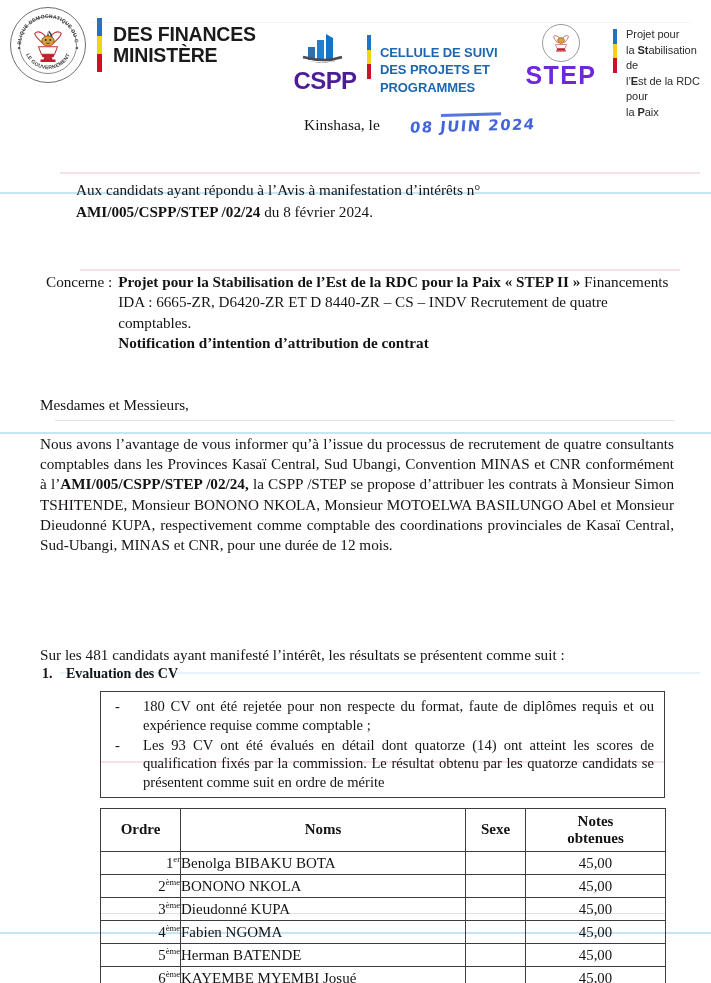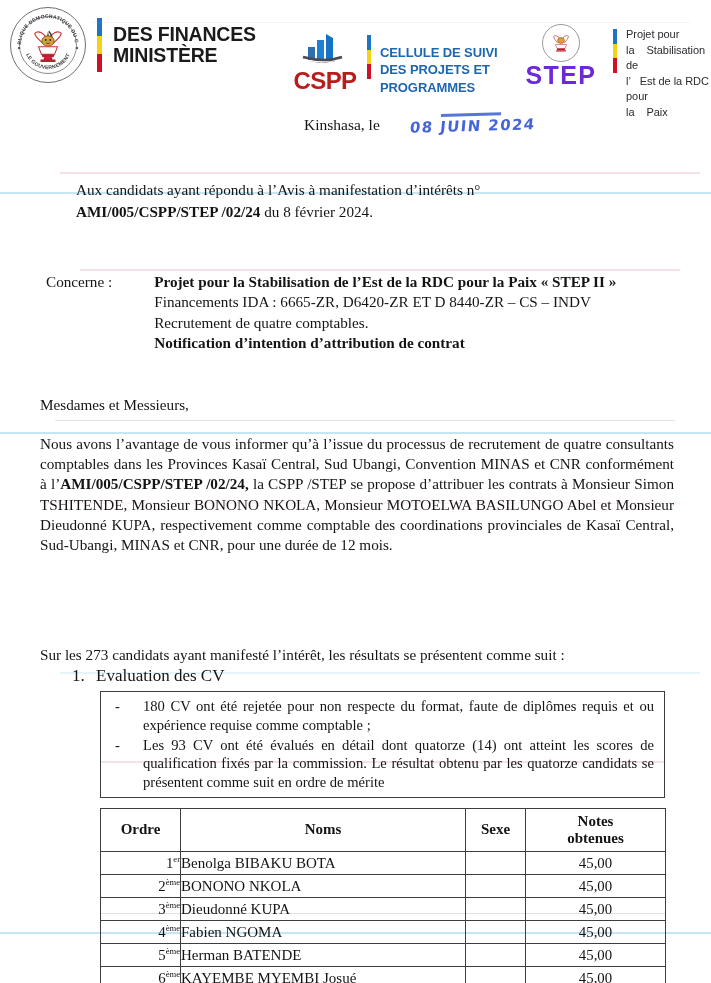--- a/index.html
+++ b/index.html
@@ -80,21 +80,21 @@
 
   
   .lh-cspp { left: 292px; top: 30px; align-items: flex-start; }
   .cspp-mark { width: 66px; text-align: center; flex: 0 0 auto; }
   .cspp-bars-svg { display: block; margin: 0 auto; }
   .cspp-word {
     font-family: "Liberation Sans", sans-serif;
     font-weight: 700;
     font-size: 24px;
     letter-spacing: -0.6px;
-    color: #b91c1c;
+    color: #4c1d95;
     line-height: 1;
     margin-top: 1px;
   }
   .lh-bars-sm {
     width: 4px; height: 44px;
     margin-left: 9px; margin-right: 9px; margin-top: 5px;
     background: linear-gradient(to bottom,
       #1f73c4 0%, #1f73c4 33.3%,
       #f7d117 33.3%, #f7d117 66.6%,
       #ce1126 66.6%, #ce1126 100%);
@@ -136,21 +136,21 @@
     line-height: 1;
   }
   .step-text {
     font-family: "Liberation Sans", sans-serif;
     font-size: 11px;
     line-height: 1.42;
     color: #2b2b30;
     padding-top: 3px;
     letter-spacing: -0.05px;
   }
-  .step-text b { color: #2b2b30; font-weight: 400; margin-left: 9px; }
+  .step-text b { color: #2b2b30; font-weight: 700; }
 
   
   .dateline {
     position: absolute;
     left: 304px; top: 115px;
     display: flex;
     align-items: center;
     gap: 30px;
   }
   .dateline-label { font-size: 15.5px; }
@@ -177,35 +177,35 @@
 
   
   .body-text { position: absolute; font-size: 15.2px; line-height: 1.33; }
   .justify { text-align: justify; text-align-last: left; }
   .b { font-weight: 700; }
 
   .p-addressee { left: 40px; top: 180px; width: 632px; margin-left: 36px; }
   .p-addressee .l2 { margin-top: 2px; }
 
   .p-concerne { left: 46px; top: 272px; width: 626px; }
-  .concerne-row { display: flex; gap: 36px; }
+  .concerne-row { display: flex; }
   .concerne-lbl { flex: 0 0 auto; padding-right: 6px; }
   .concerne-body { flex: 1 1 auto; line-height: 1.34; }
 
   .p-salut { left: 40px; top: 395px; }
 
   .p-main { left: 40px; top: 434px; width: 634px; }
 
   .p-sur { left: 40px; top: 645px; width: 634px; }
 
   .ol-section {
     position: absolute;
-    left: 72px; top: 666px;
-    font-size: 17px;
-    font-weight: 400;
+    left: 42px; top: 666px;
+    font-size: 14px;
+    font-weight: 700;
   }
   .ol-section .num { display: inline-block; width: 24px; }
 
   
   .bullet-box {
     position: absolute;
     left: 100px; top: 691px;
     width: 565px;
     border: 1.4px solid #3d3d40;
     box-sizing: border-box;
@@ -378,21 +378,21 @@
         <span class="b">Projet pour la Stabilisation de l’Est de la RDC pour la Paix « STEP II »</span><span> Financements IDA : 6665-ZR, D6420-ZR ET D 8440-ZR – CS – INDV Recrutement de quatre comptables.</span>
         <div class="b">Notification d’intention d’attribution de contrat</div>
       </div>
     </div>
   </div>
 
   <div class="body-text p-salut">Mesdames et Messieurs,</div>
 
   <div class="body-text p-main justify"><span>Nous avons l’avantage de vous informer qu’à l’issue du processus de recrutement de quatre consultants comptables dans les Provinces Kasaï Central, Sud Ubangi, Convention MINAS et CNR conformément à l’</span><span class="b">AMI/005/CSPP/STEP /02/24,</span><span> la CSPP /STEP se propose d’attribuer les contrats à Monsieur Simon TSHITENDE, Monsieur BONONO NKOLA, Monsieur MOTOELWA BASILUNGO Abel et Monsieur Dieudonné KUPA, respectivement comme comptable des coordinations provinciales de Kasaï Central, Sud-Ubangi, MINAS et CNR, pour une durée de 12 mois.</span></div>
 
-  <div class="body-text p-sur">Sur les 273 candidats ayant manifesté l’intérêt, les résultats se présentent comme suit :</div>
+  <div class="body-text p-sur">Sur les 481 candidats ayant manifesté l’intérêt, les résultats se présentent comme suit :</div>
 
   <div class="ol-section"><span class="num">1.</span><span>Evaluation des CV</span></div>
 
   <div class="bullet-box">
     <div class="bullet-row">
       <div class="bullet-dash">-</div>
       <div class="bullet-txt">180 CV ont été rejetée pour non respecte du format, faute de diplômes requis et ou expérience requise comme comptable ;</div>
     </div>
     <div class="bullet-row">
       <div class="bullet-dash">-</div>

